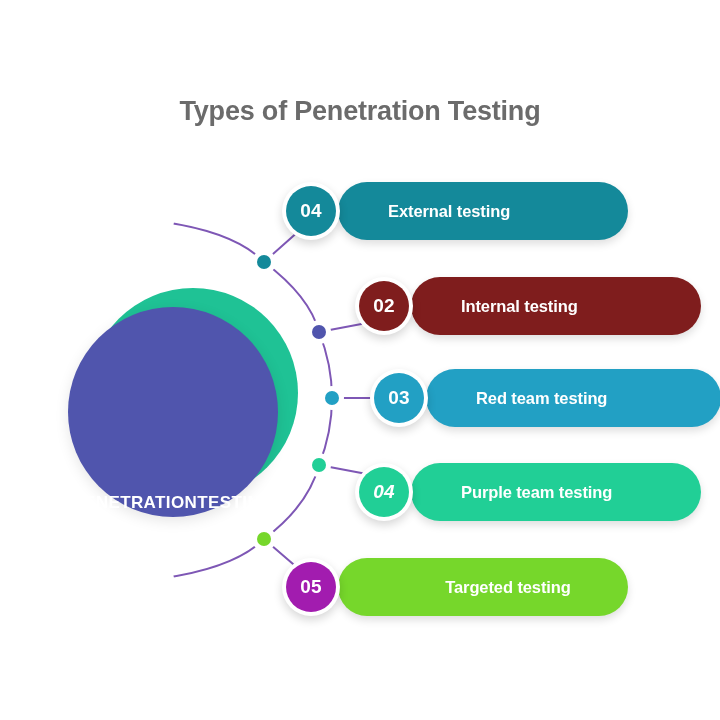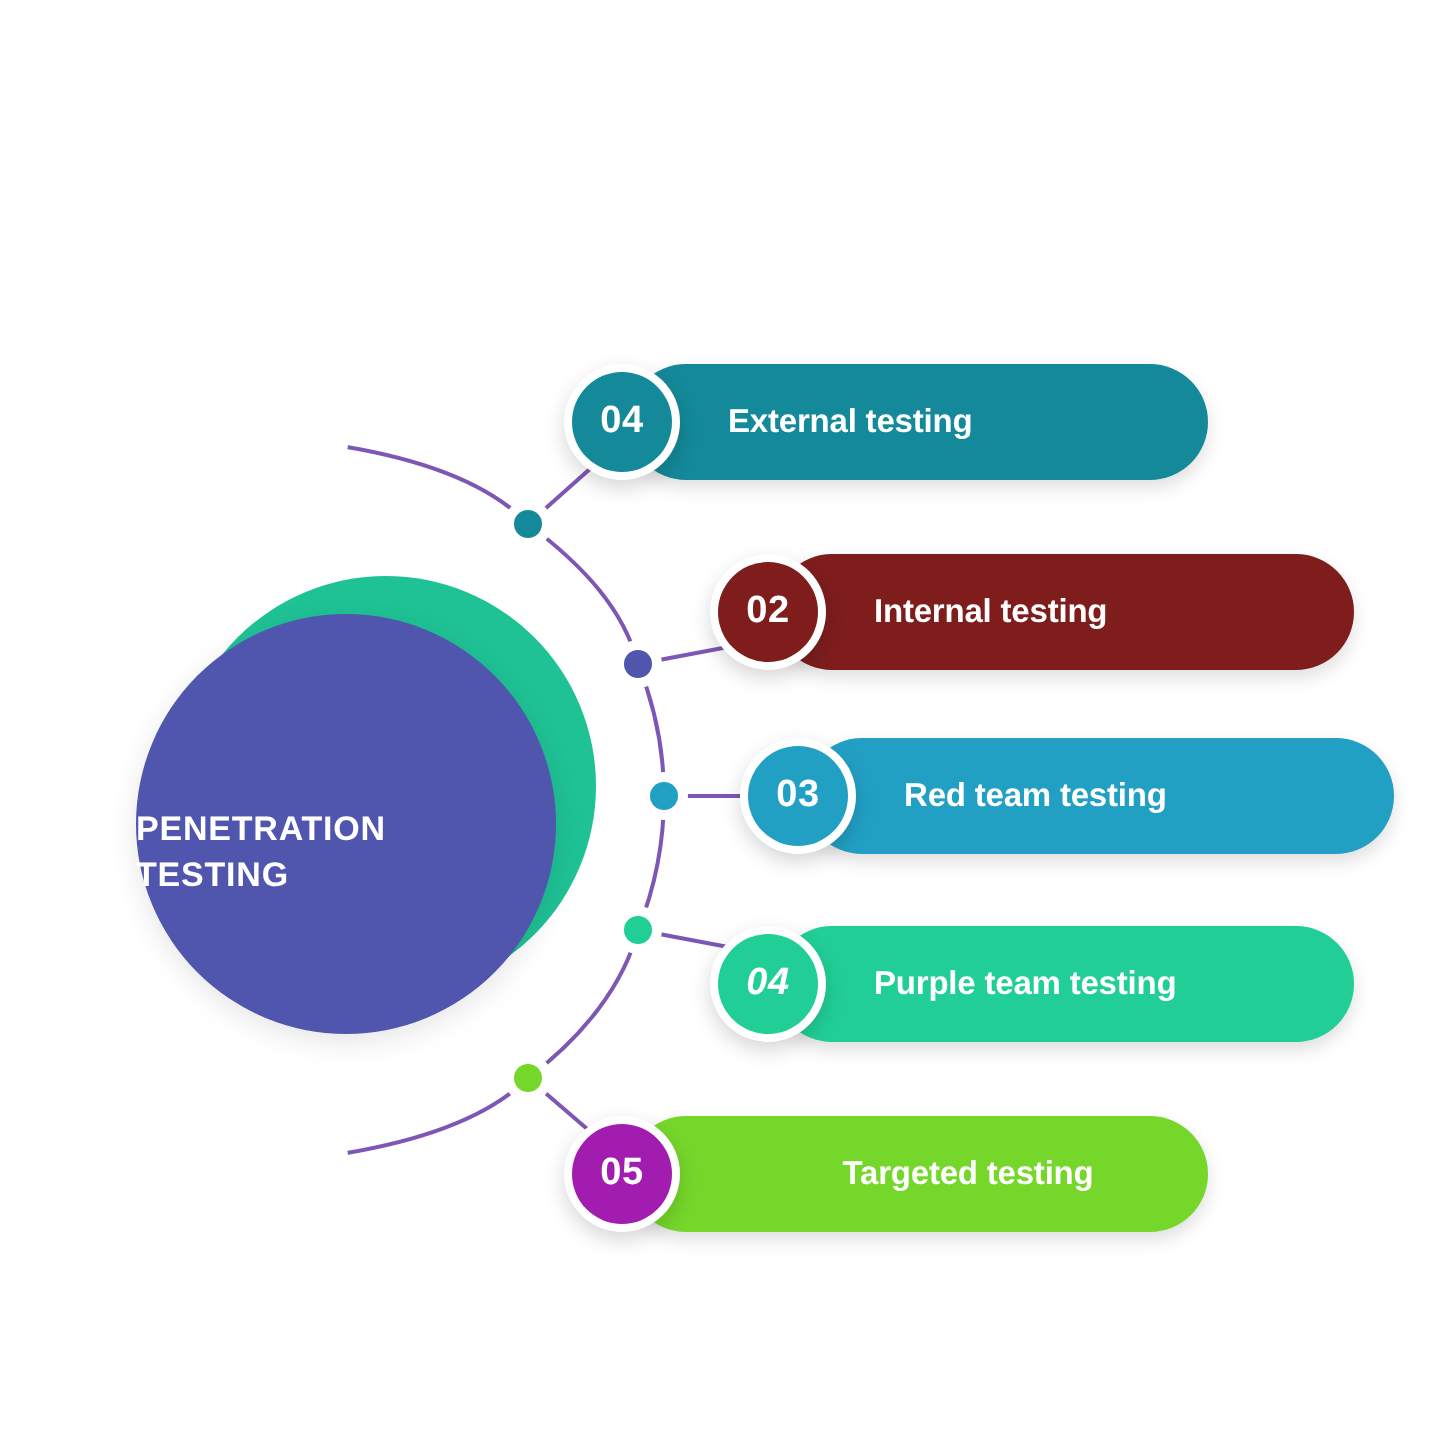--- a/index.html
+++ b/index.html
@@ -57,45 +57,45 @@
     top: 307px;
     width: 210px;
     height: 210px;
     border-radius: 50%;
     background: #5055ad;
     box-shadow: 0 4px 14px rgba(0,0,0,0.10);
   }
   .hub-label {
     position: absolute;
     left: 68px;
-    top: 322px;
+    top: 305px;
     width: 210px;
     height: 210px;
     display: flex;
-    flex-direction: column;
-    align-items: flex-start;
+    flex-direction: row;
+    align-items: flex-end;
     justify-content: center;
     color: #ffffff;
     font-size: 17px;
     font-weight: bold;
     line-height: 1.35;
     letter-spacing: 0.4px;
     text-align: center;
     pointer-events: none;
   }
 
   
   .row {
     position: absolute;
     height: 58px;
   }
   .row-bar {
     position: absolute;
     top: 0;
-    left: 32px;
+    left: 56px;
     height: 58px;
     border-radius: 29px;
     box-shadow: 0 4px 9px rgba(0,0,0,0.13);
     display: flex;
     align-items: center;
   }
   .row-text {
     color: #ffffff;
     font-size: 16.5px;
     font-weight: bold;
@@ -127,20 +127,21 @@
     font-size: 19px;
     font-weight: bold;
     letter-spacing: 0.3px;
   }
 </style>
 </head>
 <body>
 
 <div id="infographic">
 
+  <div class="title">Types of Penetration Testing</div>
 
   <svg class="connector-layer" viewBox="0 0 720 720" width="720" height="720">
     <g id="connector-paths">
         <path d="M 164 222 C 205 228, 243 240, 264 262 C 292 283, 312 305, 319 332 C 327 352, 332 375, 332 398 C 332 422, 327 445, 319 465 C 312 492, 292 518, 264 539 C 243 560, 205 572, 164 578" fill="none" stroke="#7e57b5" stroke-width="2" stroke-linecap="round"></path>
         <path d="M 264 262 L 300 230" fill="none" stroke="#7e57b5" stroke-width="2" stroke-linecap="round"></path>
         <path d="M 319 332 L 372 322" fill="none" stroke="#7e57b5" stroke-width="2" stroke-linecap="round"></path>
         <path d="M 332 398 L 370 398" fill="none" stroke="#7e57b5" stroke-width="2" stroke-linecap="round"></path>
         <path d="M 319 465 L 372 475" fill="none" stroke="#7e57b5" stroke-width="2" stroke-linecap="round"></path>
         <path d="M 264 539 L 300 570" fill="none" stroke="#7e57b5" stroke-width="2" stroke-linecap="round"></path>
       </g>

